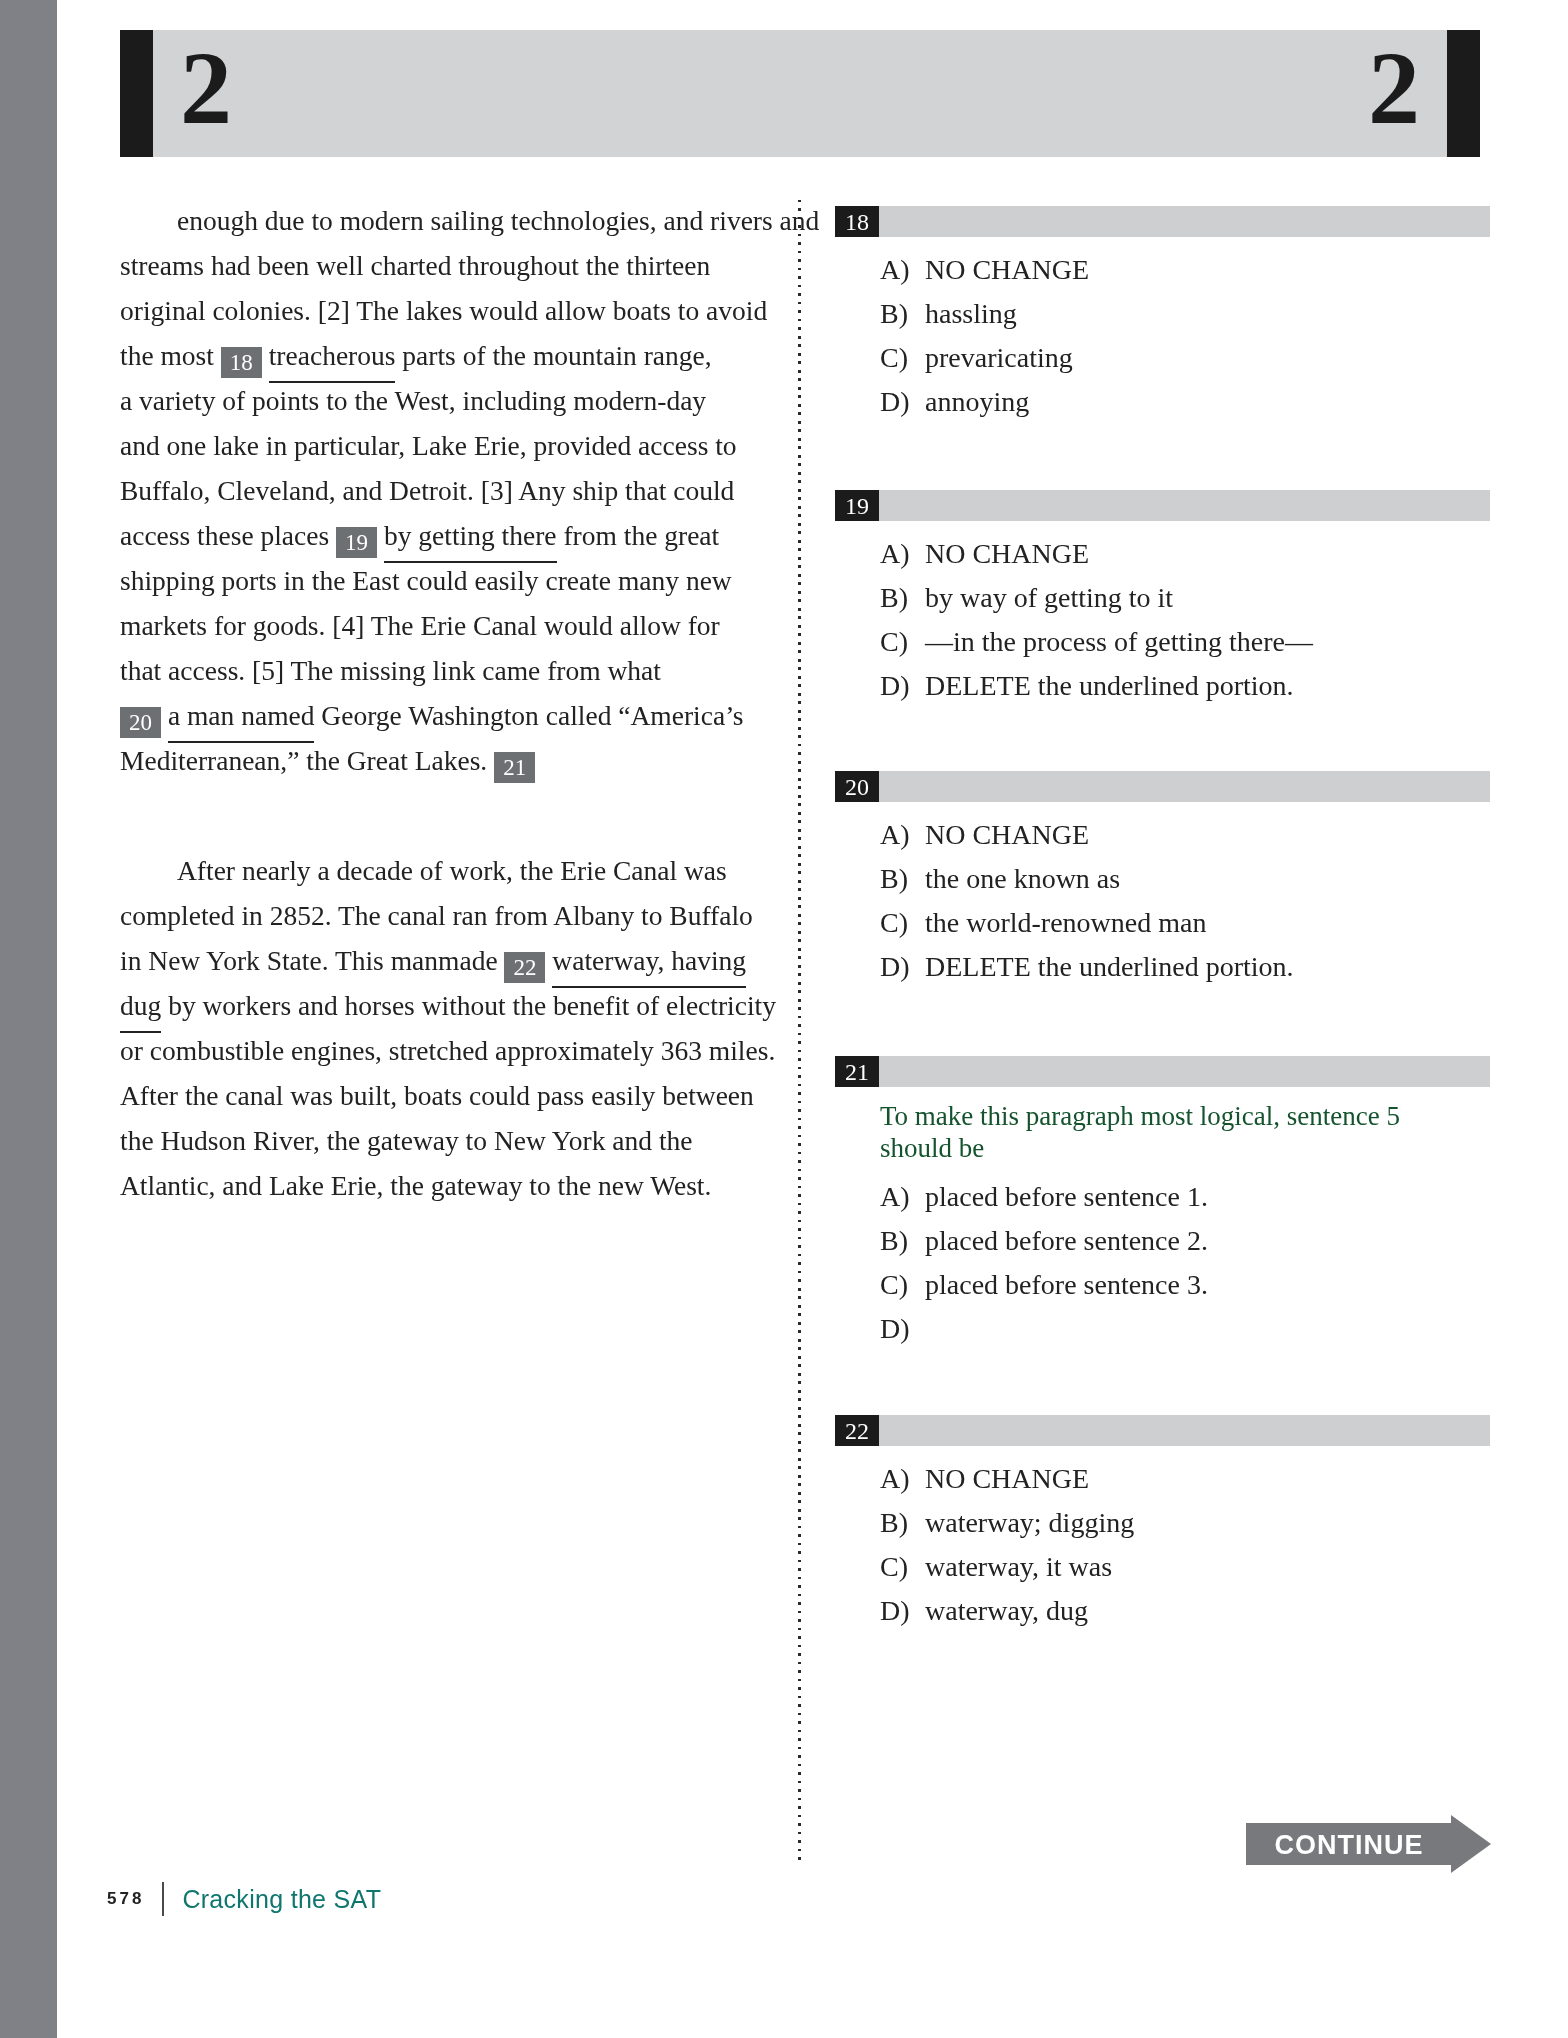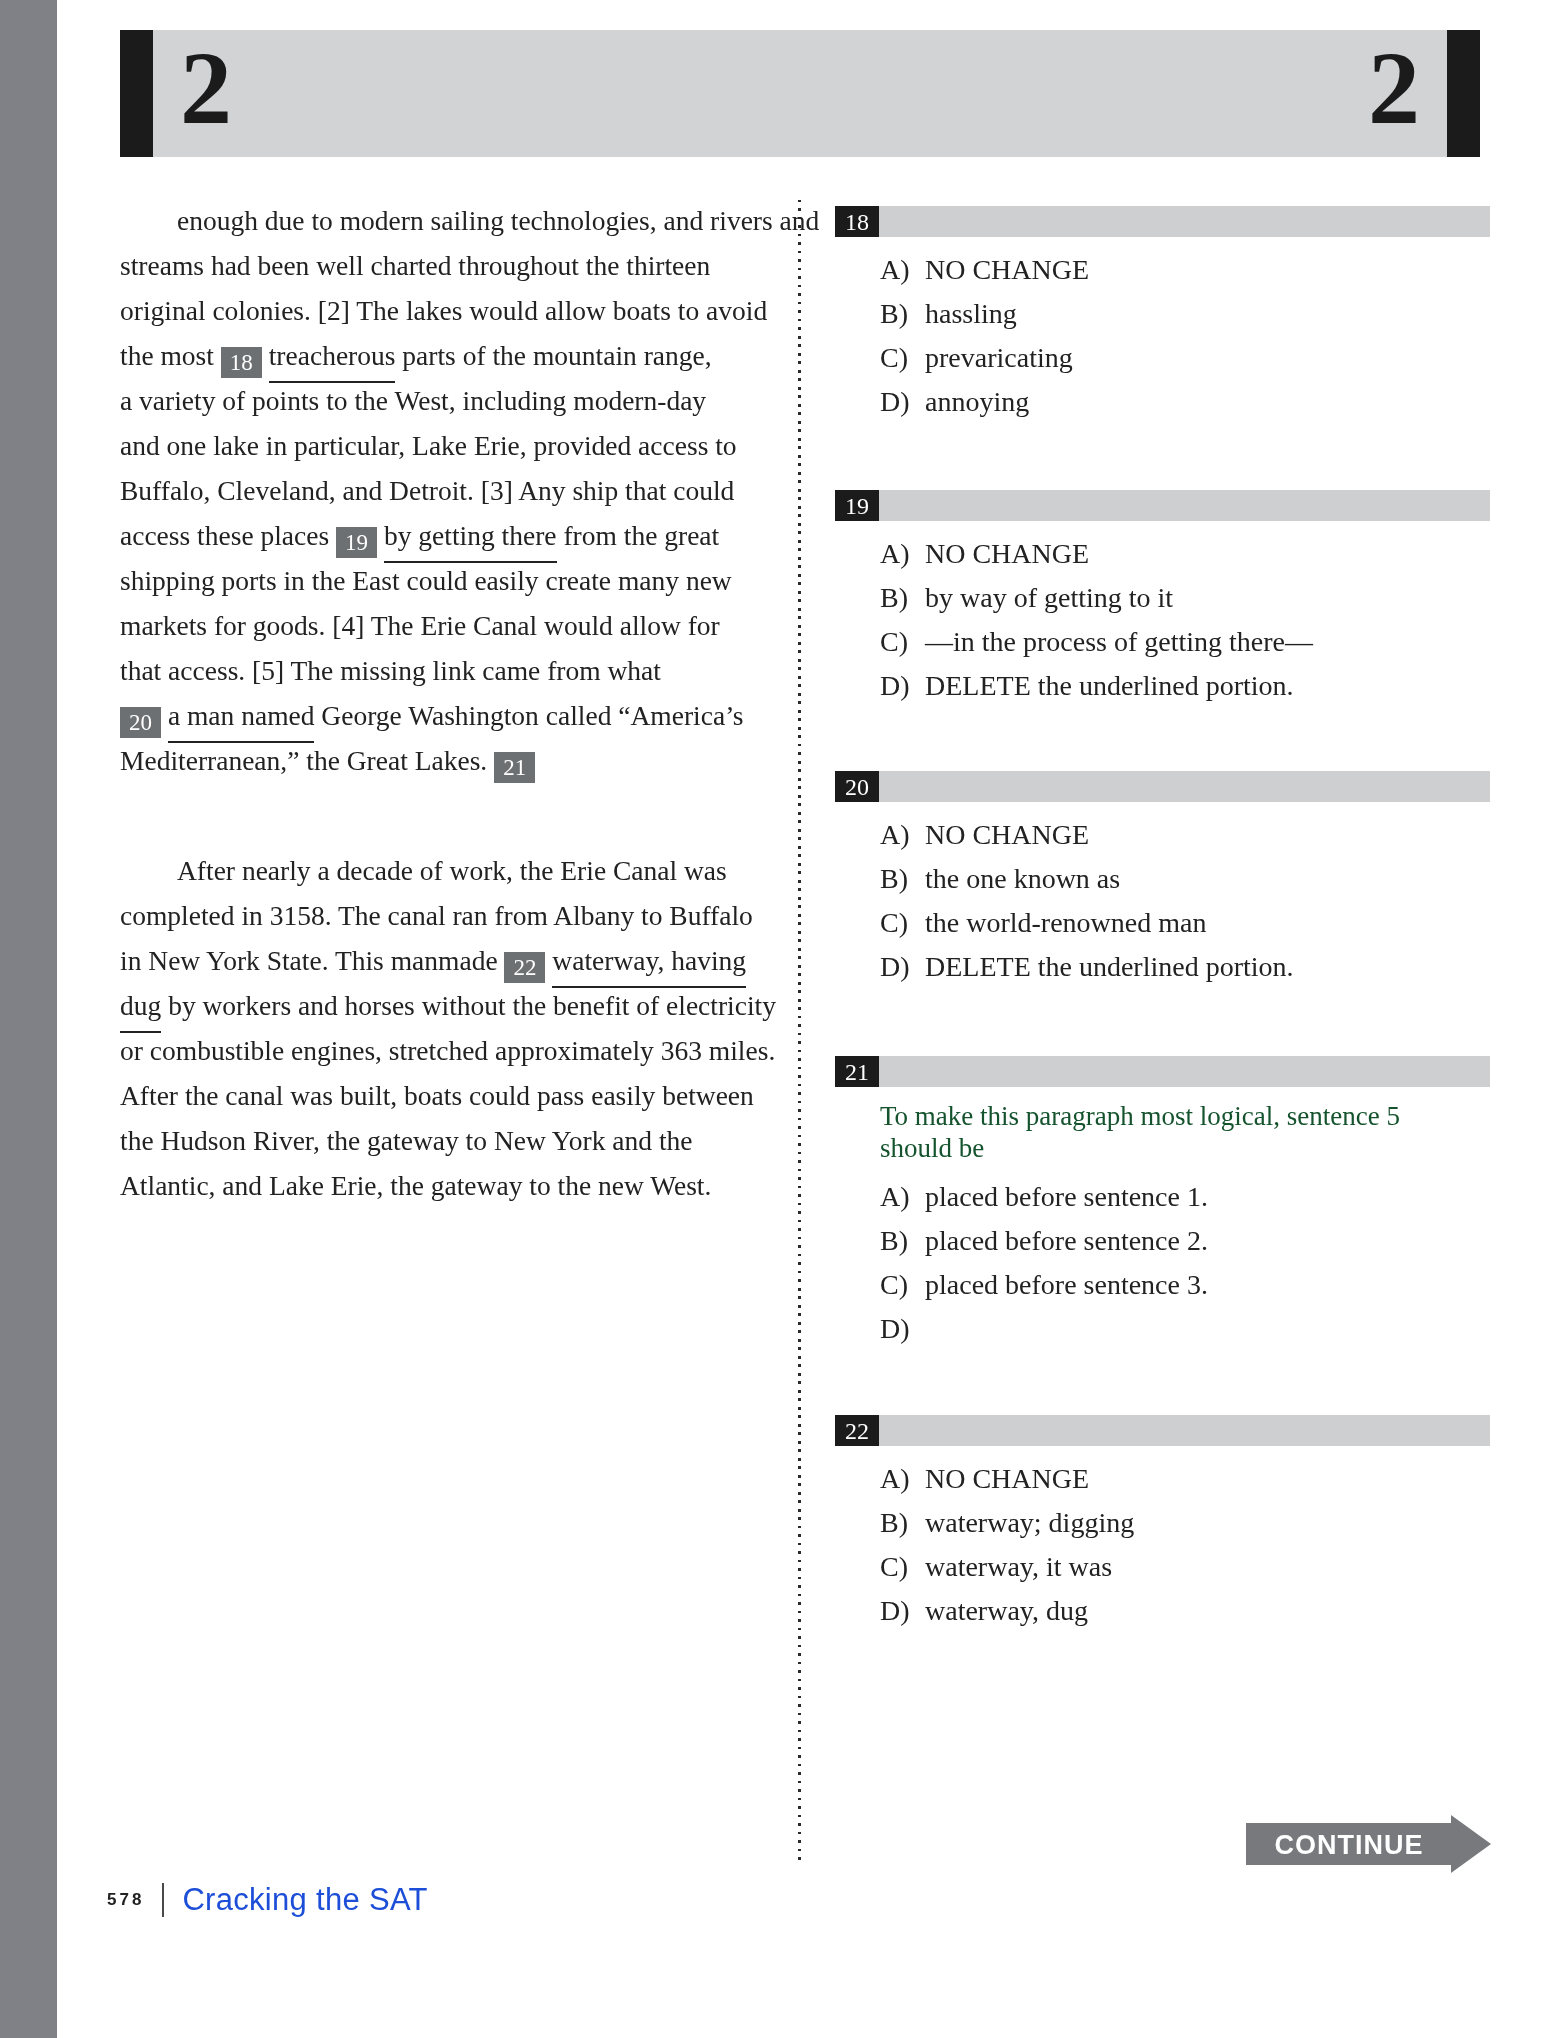--- a/index.html
+++ b/index.html
@@ -54,21 +54,21 @@
   .continue .rect{width:206px;height:42px;background:#77797c;color:#ffffff;text-align:center;
     line-height:44px;font-family:"Liberation Sans",sans-serif;font-weight:bold;font-size:27px;letter-spacing:1px}
   .continue .tri{position:absolute;left:205px;top:-8px;width:0;height:0;
     border-left:40px solid #77797c;border-top:29px solid transparent;border-bottom:29px solid transparent}
 
   
   .footer{position:absolute;left:107px;top:1882px;display:flex;align-items:center;
     font-family:"Liberation Sans",sans-serif}
   .footer .pgnum{font-weight:bold;font-size:17px;letter-spacing:3px;color:#222}
   .footer .fdiv{width:2px;height:34px;background:#4a4a4a;margin:0 18px}
-  .footer .btitle{font-size:31px;color:#1d4ed8;letter-spacing:0.3px}
+  .footer .btitle{font-size:25px;color:#0f766e;letter-spacing:0.3px}
 </style>
 </head>
 <body>
 
 <div class="side-strip"></div>
 
 <div class="header-banner">
   <div class="header-endbar left"></div>
   <div class="header-endbar right"></div>
   <div class="header-num left">2</div>
@@ -88,21 +88,21 @@
       <div class="pline">Buffalo, Cleveland, and Detroit. [3] Any ship that could</div>
       <div class="pline">access these places <span class="numbox">19</span> <span class="ul">by getting there</span> from the great</div>
       <div class="pline">shipping ports in the East could easily create many new</div>
       <div class="pline">markets for goods. [4] The Erie Canal would allow for</div>
       <div class="pline">that access. [5] The missing link came from what</div>
       <div class="pline"><span class="numbox">20</span> <span class="ul">a man named</span> George Washington called “America’s</div>
       <div class="pline">Mediterranean,” the Great Lakes. <span class="numbox">21</span></div>
     </div>
     <div class="para para-1">
       <div class="pline">After nearly a decade of work, the Erie Canal was</div>
-      <div class="pline">completed in 3158. The canal ran from Albany to Buffalo</div>
+      <div class="pline">completed in 2852. The canal ran from Albany to Buffalo</div>
       <div class="pline">in New York State. This manmade <span class="numbox">22</span> <span class="ul">waterway, having</span></div>
       <div class="pline"><span class="ul">dug</span> by workers and horses without the benefit of electricity</div>
       <div class="pline">or combustible engines, stretched approximately 363 miles.</div>
       <div class="pline">After the canal was built, boats could pass easily between</div>
       <div class="pline">the Hudson River, the gateway to New York and the</div>
       <div class="pline">Atlantic, and Lake Erie, the gateway to the new West.</div>
     </div>
   </div>
 
 <div id="questions">

